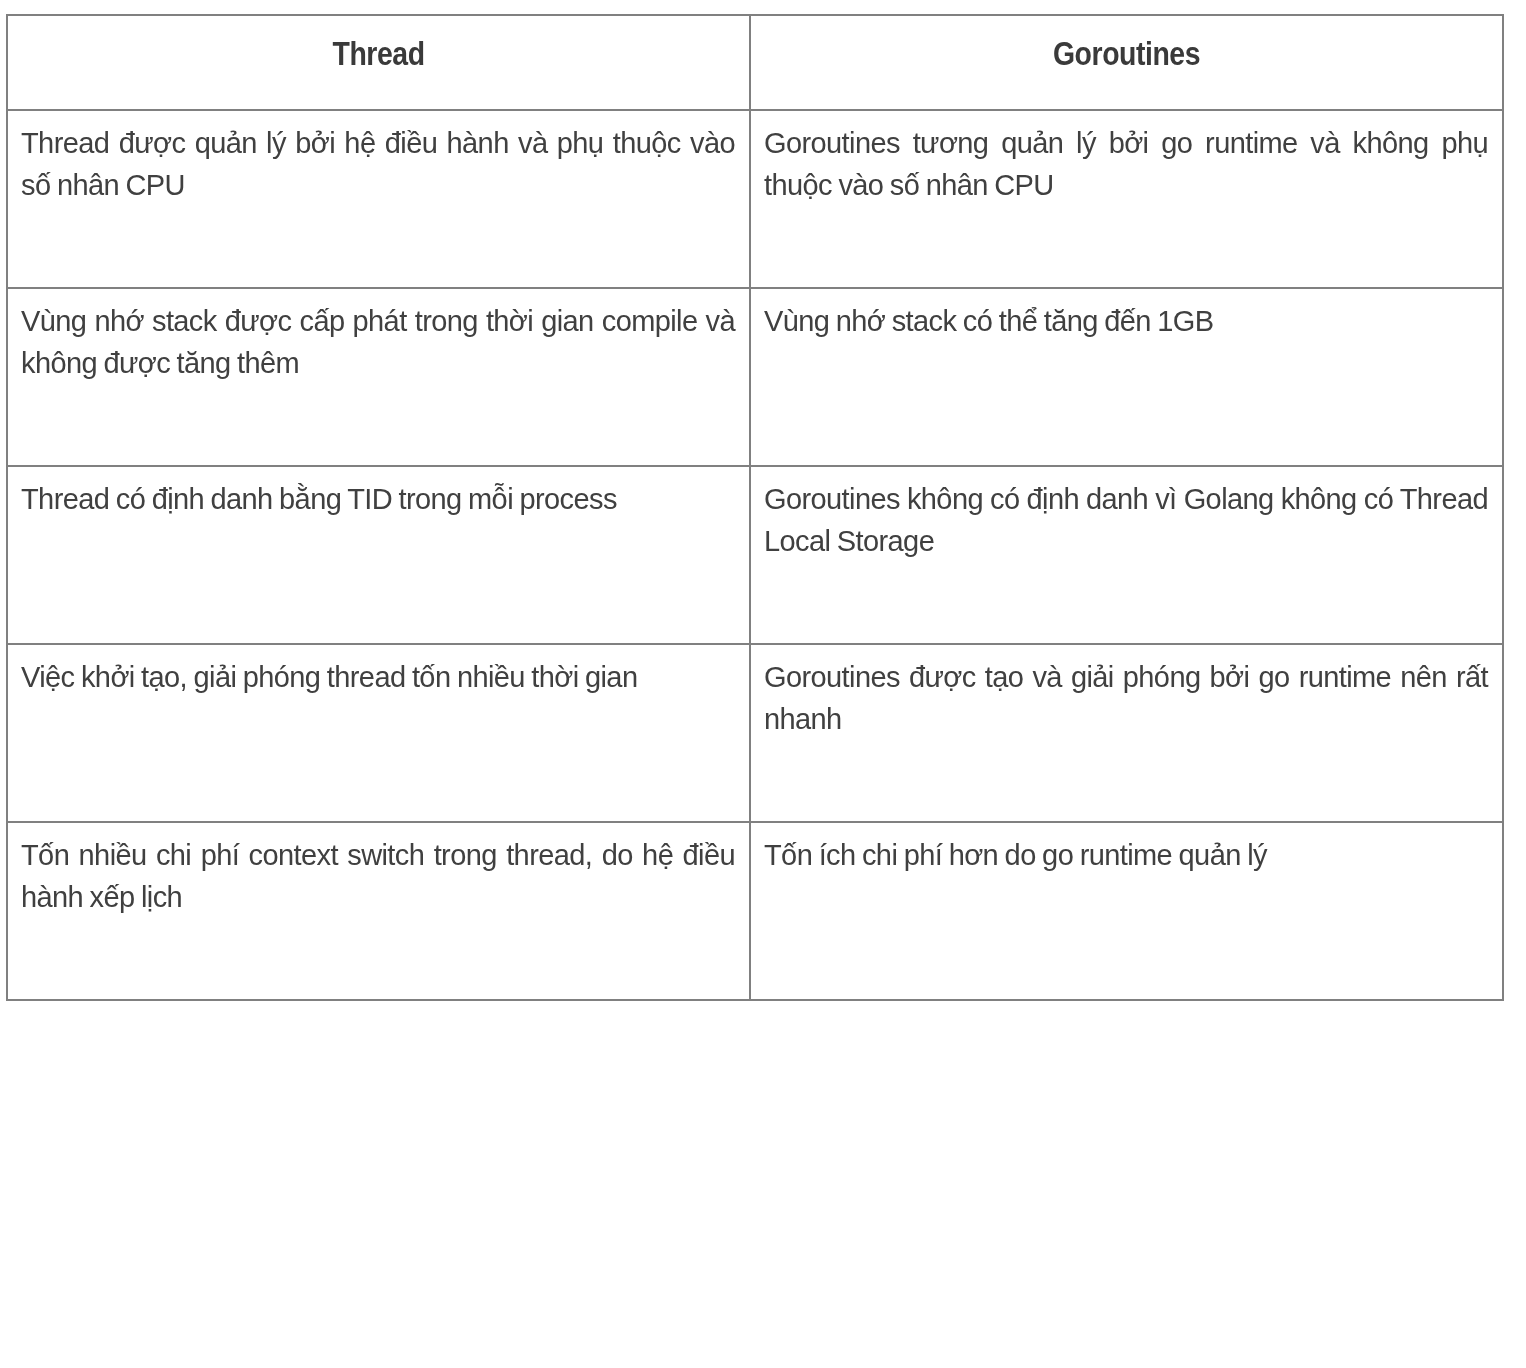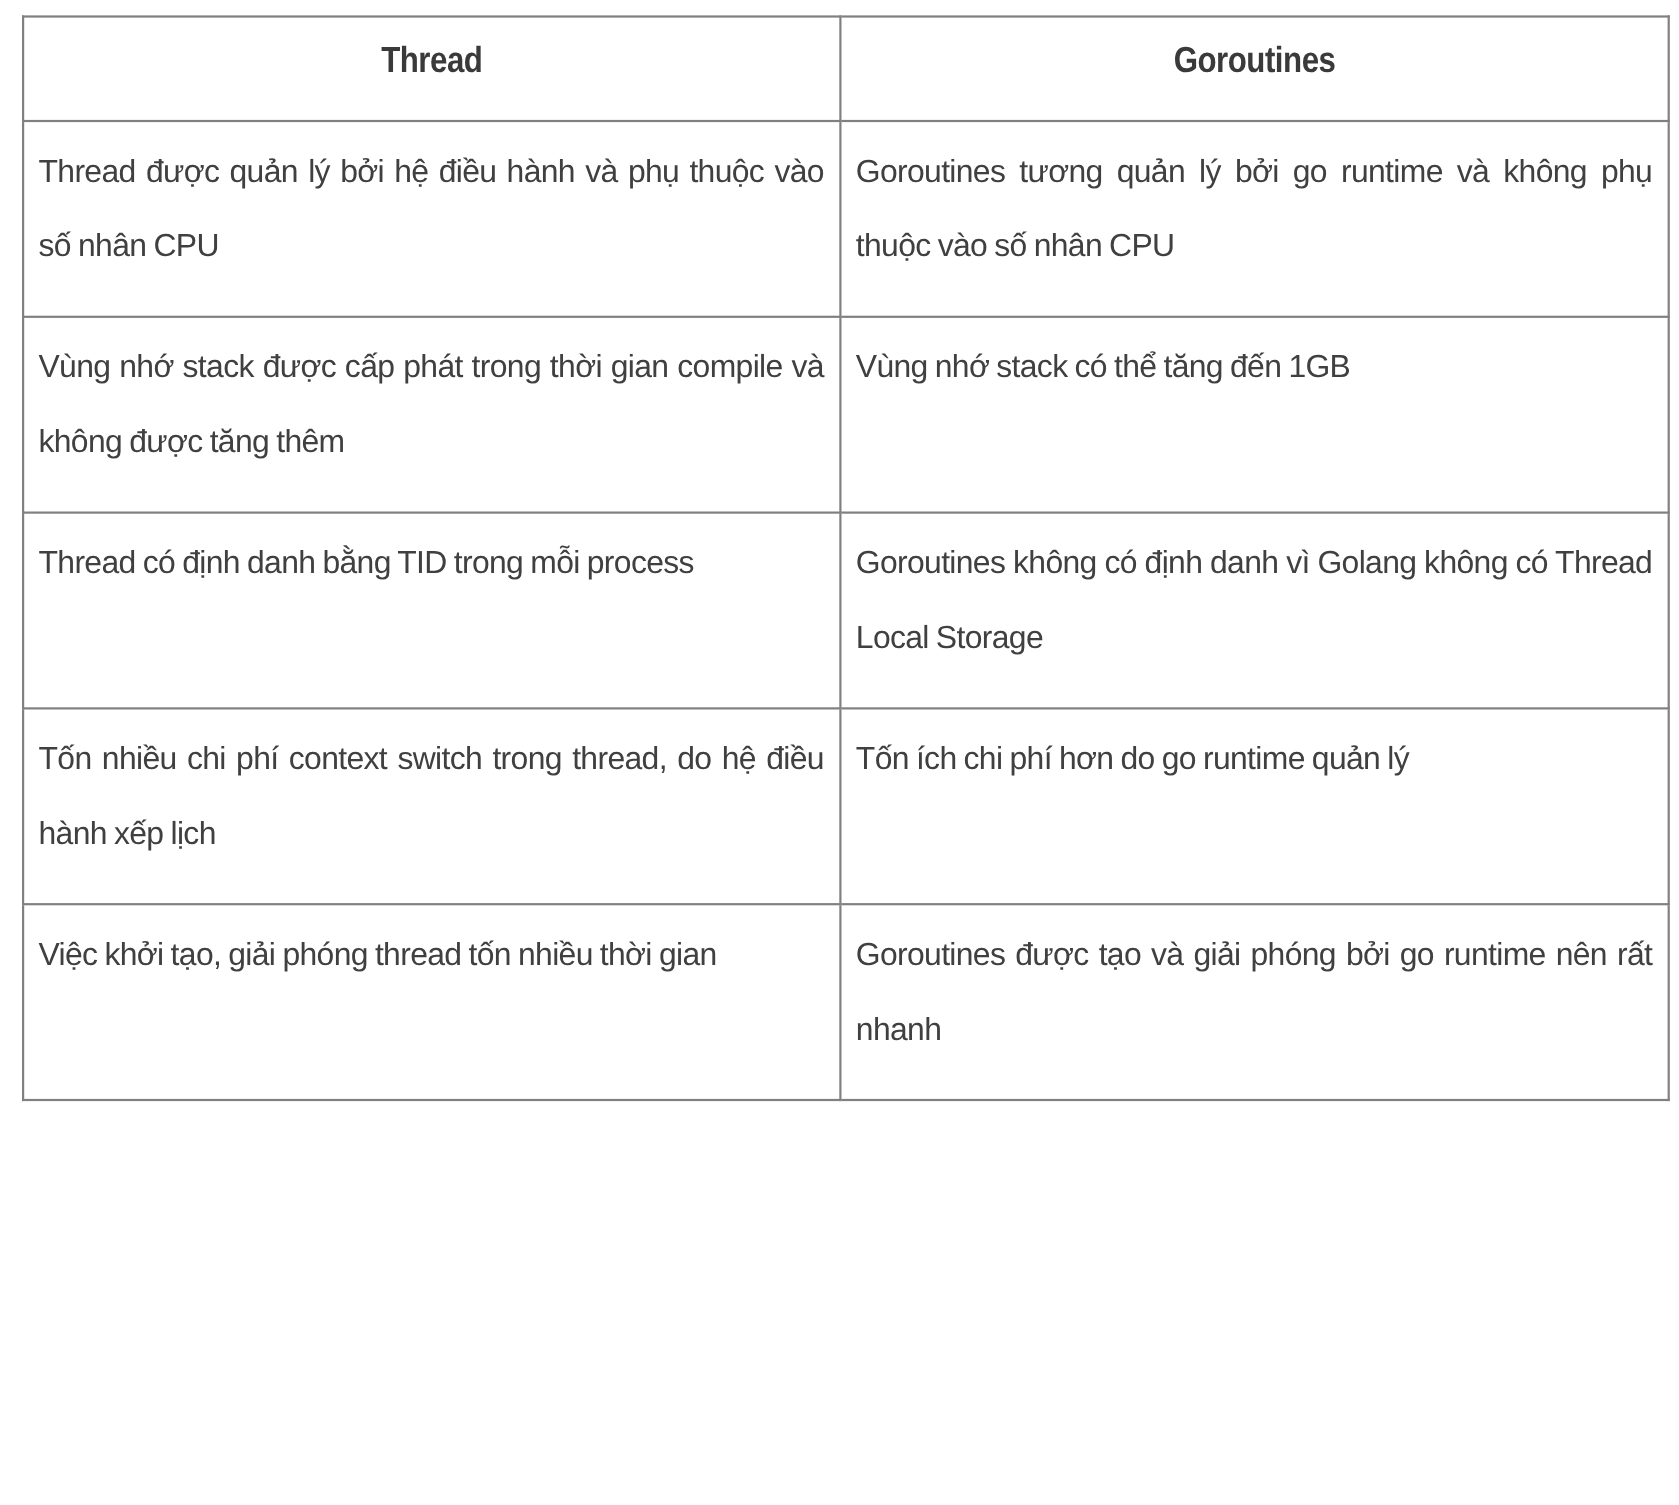--- a/index.html
+++ b/index.html
@@ -10,21 +10,21 @@
     body {
       width: 1526px;
       height: 1368px;
       position: relative;
       overflow: hidden;
       font-family: "Liberation Sans", "DejaVu Sans", sans-serif;
       color: #3f3f3f;
     }
     .table-wrap {
       position: absolute;
-      left: 20px;
+      left: 6px;
       top: 14px;
       width: 1262px;
     }
     table.compare {
       border-collapse: collapse;
       width: 1496px;
       table-layout: fixed;
     }
     table.compare col.c1 { width: 743px; }
     table.compare col.c2 { width: 753px; }
@@ -46,21 +46,21 @@
       transform-origin: center;
     }
     table.compare th span {
       display: inline-block;
       transform: scaleX(0.86);
     }
     table.compare td {
       height: 178px;
       padding: 11px 14px 0 13px;
       font-size: 29px;
-      line-height: 68px;
+      line-height: 42px;
       text-align: justify;
       color: #404040;
     }
     table.compare td .txt {
       display: block;
       letter-spacing: -0.6px;
       word-spacing: -1px;
     }
   </style>
 </head>
@@ -98,29 +98,29 @@
       <tr>
         <td>
             <span class="txt">Thread có định danh bằng TID trong mỗi process</span>
           </td>
         <td>
             <span class="txt">Goroutines không có định danh vì Golang không có Thread Local Storage</span>
           </td>
       </tr>
       <tr>
         <td>
+            <span class="txt">Việc khởi tạo, giải phóng thread tốn nhiều thời gian</span>
+          </td>
+        <td>
+            <span class="txt">Goroutines được tạo và giải phóng bởi go runtime nên rất nhanh</span>
+          </td>
+      </tr>
+      <tr>
+        <td>
             <span class="txt">Tốn nhiều chi phí context switch trong thread, do hệ điều hành xếp lịch</span>
           </td>
         <td>
             <span class="txt">Tốn ích chi phí hơn do go runtime quản lý</span>
-          </td>
-      </tr>
-      <tr>
-        <td>
-            <span class="txt">Việc khởi tạo, giải phóng thread tốn nhiều thời gian</span>
-          </td>
-        <td>
-            <span class="txt">Goroutines được tạo và giải phóng bởi go runtime nên rất nhanh</span>
           </td>
       </tr>
     </tbody>
   </table>
 </div>
 
 </body></html>

